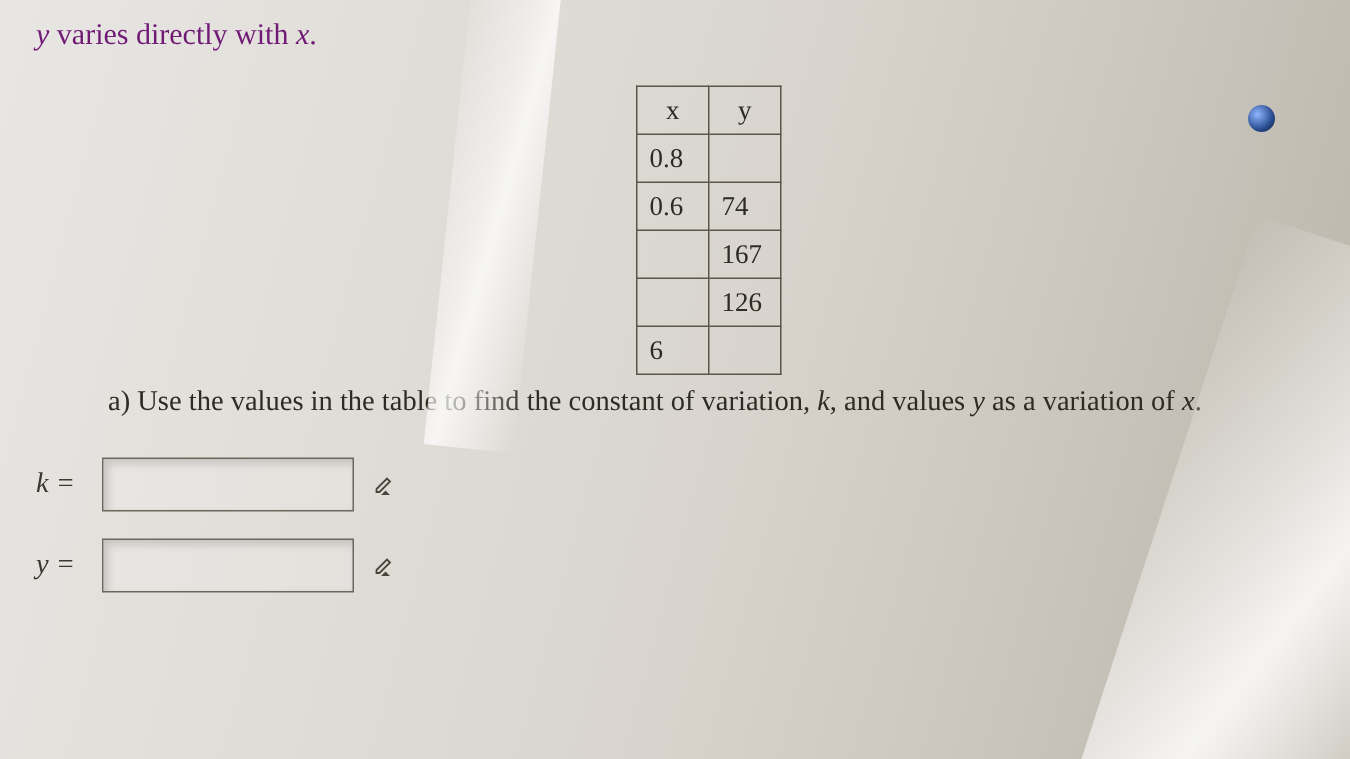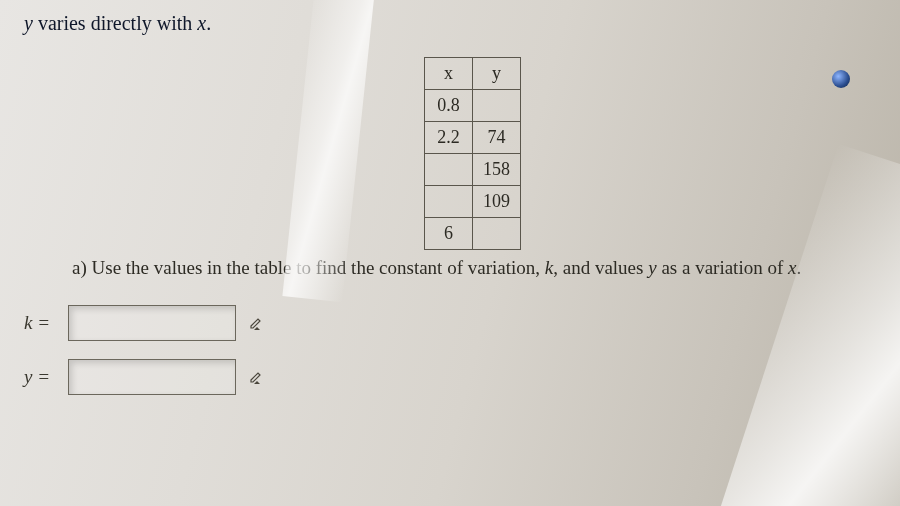--- a/index.html
+++ b/index.html
@@ -31,33 +31,33 @@
     pointer-events: none;
   }
   .dot {
     position: absolute;
     top: 70px; right: 50px;
     width: 18px; height: 18px;
     border-radius: 50%;
     background: radial-gradient(circle at 35% 35%, #8fb6ff 0%, #2a4d8f 60%, #0c1f3d 100%);
     pointer-events: none;
   }
-  .intro { font-size: 20px; margin-bottom: 22px; color:#0f172a;}
+  .intro { font-size: 20px; margin-bottom: 22px; color:#701a75;}
   .ital { font-style: italic; }
   table.data {
     border-collapse: collapse;
     margin-left: 400px;
     margin-bottom: 6px;
   }
   table.data td {
     border: 1px solid #5a564c;
     min-width: 48px;
     height: 32px;
     padding: 2px 8px;
-    text-align: center;
+    text-align: left;
     font-size: 18px;
     color:#2c2a23;
     background: rgba(255,255,255,0.02);
   }
   table.data td.hdr { text-align: center; }
   .question {
     font-size: 19px;
     margin: 4px 0 24px 48px;
     line-height: 1.3;
     color:#2d2b24;
@@ -107,30 +107,30 @@
   <tbody>
       <tr>
     <td class="hdr">x</td>
     <td class="hdr">y</td>
   </tr>
   <tr>
     <td>0.8</td>
     <td></td>
   </tr>
   <tr>
-    <td>2.2</td>
+    <td>0.6</td>
     <td>74</td>
   </tr>
   <tr>
     <td></td>
-    <td>158</td>
+    <td>167</td>
   </tr>
   <tr>
     <td></td>
-    <td>109</td>
+    <td>126</td>
   </tr>
   <tr>
     <td>6</td>
     <td></td>
   </tr>
 </tbody>
   </table>
 
 <div class="question">
   <span>a)</span><span> Use the values in the table to find the constant of variation, </span><span class="ital">k</span><span>, and values </span><span class="ital">y</span><span> as a variation of </span><span class="ital">x</span><span>.</span>

